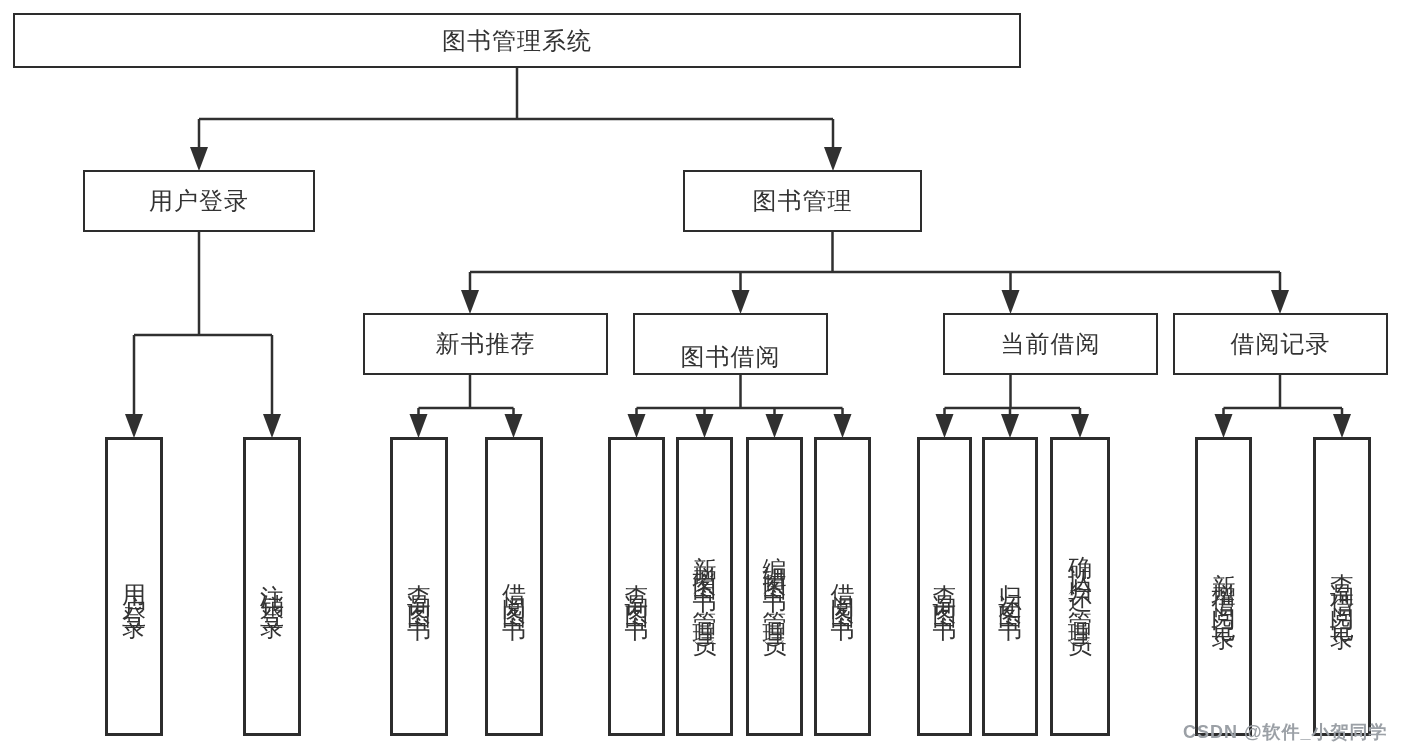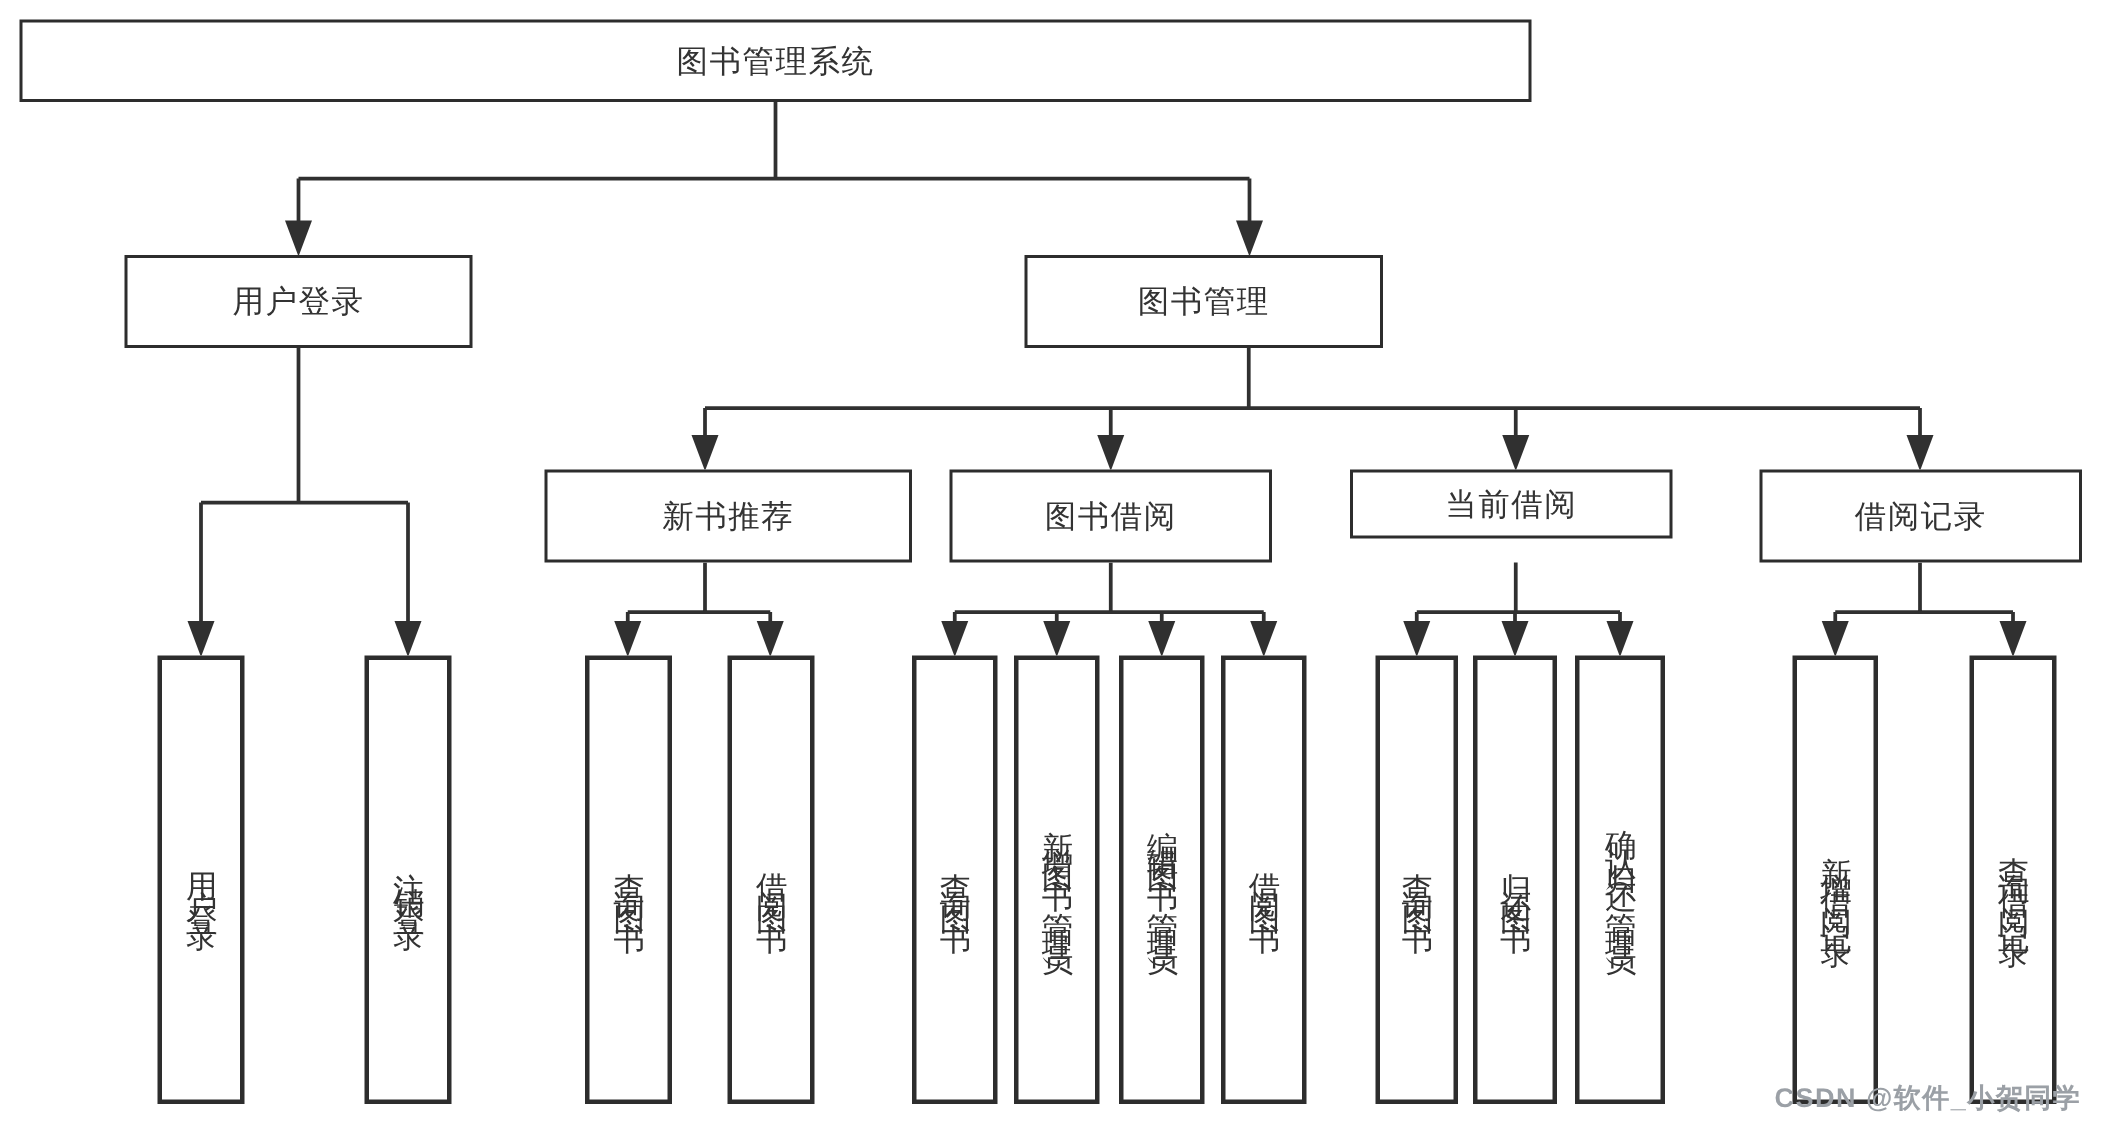--- a/index.html
+++ b/index.html
@@ -5,21 +5,21 @@
   html,body{margin:0;padding:0;background:#ffffff;}
   .canvas{
     position:relative;width:1405px;height:747px;background:var(--bg,#ffffff);
     font-family:"Liberation Sans","DejaVu Sans",sans-serif;overflow:hidden;
   }
   .connector-layer{position:absolute;left:0;top:0;z-index:1;}
   .node{
     position:absolute;box-sizing:border-box;background:#ffffff;
     border:2px solid var(--border,#2d2d2d);
     display:flex;align-items:center;justify-content:center;
-    color:var(--text,#333333);font-size:21px;letter-spacing:1px;
+    color:var(--text,#333333);font-size:24px;letter-spacing:1px;
     z-index:2;
   }
   .leaf{border-width:3px;}
   .vtext{
     writing-mode:vertical-rl;text-orientation:mixed;
     letter-spacing:11px;line-height:1;white-space:nowrap;
   }
   .watermark{
     position:absolute;left:1183px;top:720px;z-index:5;
     font-size:18px;letter-spacing:1px;color:var(--watermark,#9ba0a6);
@@ -82,24 +82,24 @@
   <div class="node" style="left:83px;top:170px;width:232px;height:62px;">
     <span>用户登录</span>
   </div>
   <div class="node" style="left:683px;top:170px;width:239px;height:62px;">
     <span>图书管理</span>
   </div>
 
   <div class="node" style="left:363px;top:313px;width:245px;height:62px;">
     <span>新书推荐</span>
   </div>
-  <div class="node" style="left:633px;top:313px;width:215px;height:62px;">
+  <div class="node" style="left:633px;top:313px;width:195px;height:62px;align-items:flex-end;">
     <span>图书借阅</span>
   </div>
-  <div class="node" style="left:900px;top:313px;width:215px;height:46px;">
+  <div class="node" style="left:943px;top:313px;width:215px;height:62px;">
     <span>当前借阅</span>
   </div>
   <div class="node" style="left:1173px;top:313px;width:215px;height:62px;text-align:right;">
     <span>借阅记录</span>
   </div>
 
   <div class="node leaf" style="left:105px;top:437px;width:58px;height:299px;">
     <span class="vtext">用户登录</span>
   </div>
   <div class="node leaf" style="left:243px;top:437px;width:58px;height:299px;">

